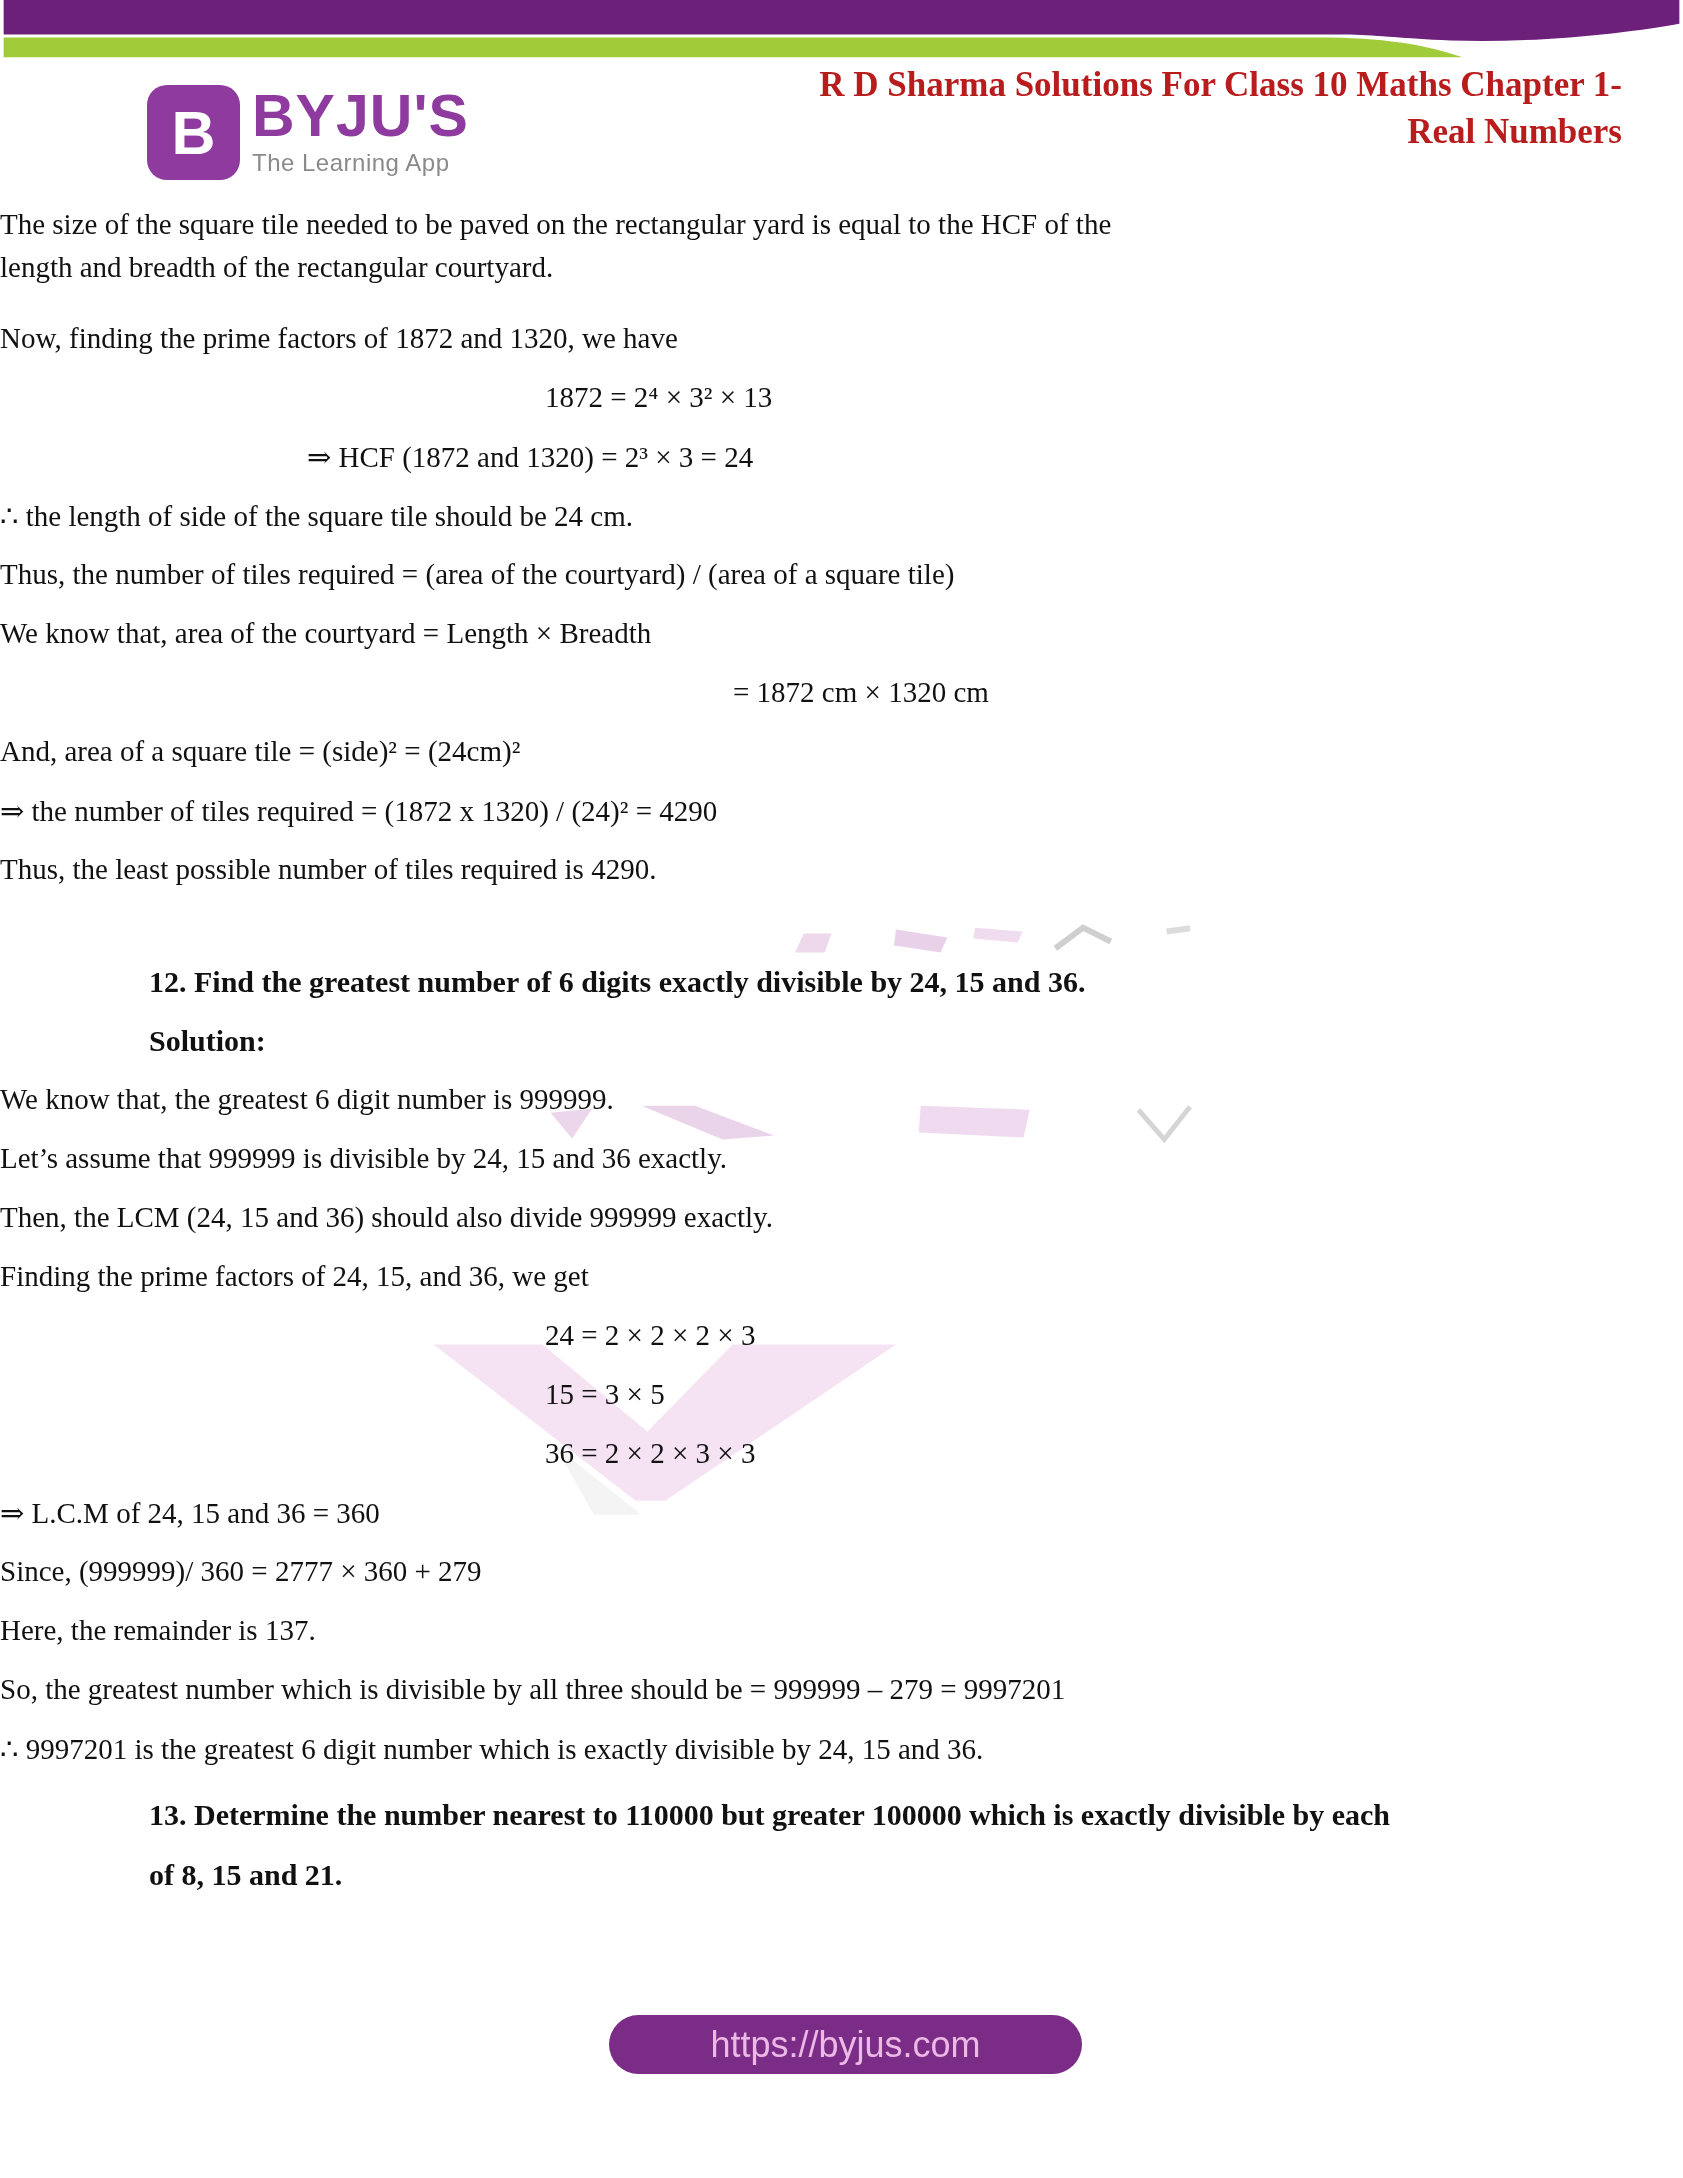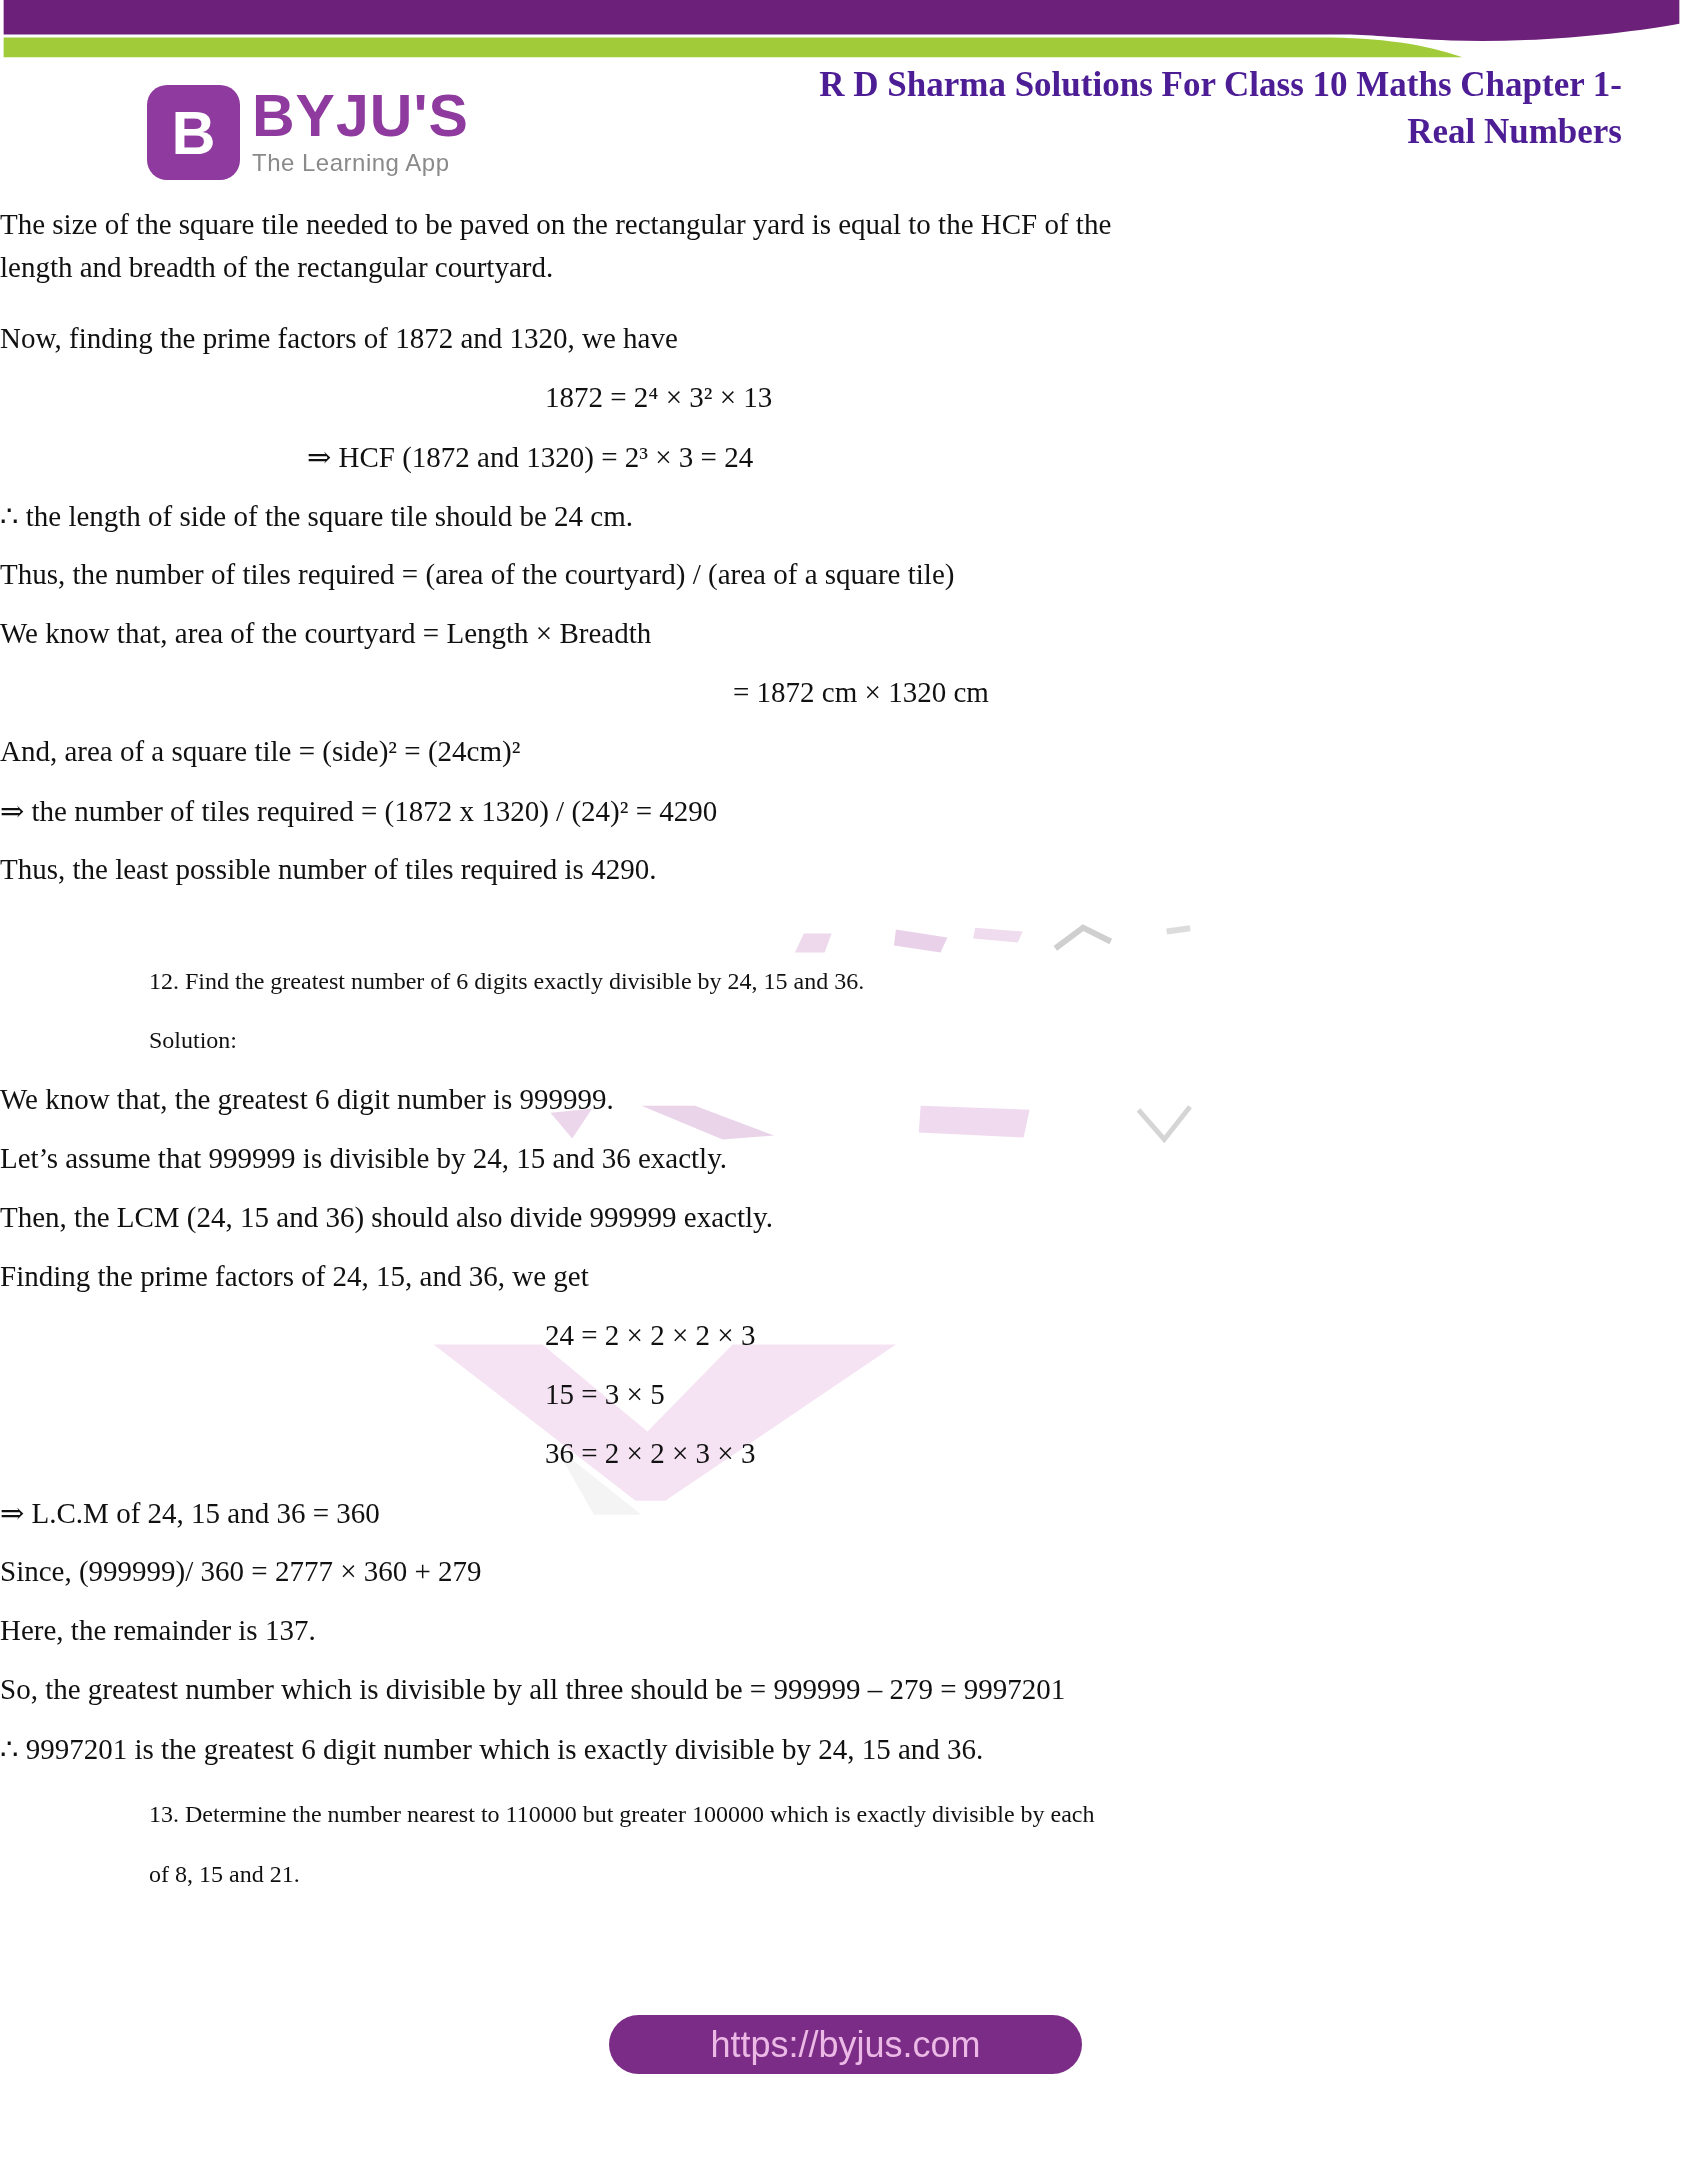--- a/index.html
+++ b/index.html
@@ -21,34 +21,34 @@
     display:flex; align-items:center; justify-content:center;
     font-family:"Liberation Sans","DejaVu Sans",sans-serif;
     font-weight:bold; font-size:61px; color:#ffffff;
   }
   .logo-text{margin-left:12px; font-family:"Liberation Sans","DejaVu Sans",sans-serif;}
   .logo-brand{font-weight:bold; font-size:59px; letter-spacing:1px; color:var(--logo-purple); line-height:63px;}
   .logo-tagline{font-size:24px; color:var(--tagline-gray); line-height:26px; margin-top:2px; letter-spacing:0.5px;}
   
   .title{
     position:absolute; top:61px; right:61px; width:1089px; text-align:right;
-    font-weight:bold; font-size:35px; line-height:47px; color:#4c1d95;
+    font-weight:bold; font-size:35px; line-height:47px; color:#b91c1c;
   }
   
   .wm{position:absolute; top:0; left:0; pointer-events:none;}
   
   .content{position:absolute; top:203px; left:0; right:0;}
   .row{display:flex; align-items:center; height:59px; font-size:29px;}
   .wrapline{display:flex; align-items:center; height:43px; font-size:29px;}
   .pl-q{padding-left:149px;}
   .pl-body{}
   .pl-eq{padding-left:545px;}
   .pl-eq3{padding-left:307px;}
   .pl-eq4{padding-left:733px;}
-  .bold{font-weight:normal; font-size:24px;}
+  .bold{font-weight:bold; font-size:30px;}
   .mt-q12{margin-top:53px;}
   .mt-q13{margin-top:45px;}
   .q13line{display:flex; align-items:center; height:47px;margin-top:13px;}
   
   .footer-btn{
     position:absolute; top:2015px; left:609px; width:473px; height:59px;
     background:var(--button-purple); border:none; border-radius:32px;
     color:var(--button-text); font-size:36px; cursor:pointer;
     font-family:"Liberation Sans","DejaVu Sans",sans-serif;
     display:flex; align-items:center; justify-content:center;

